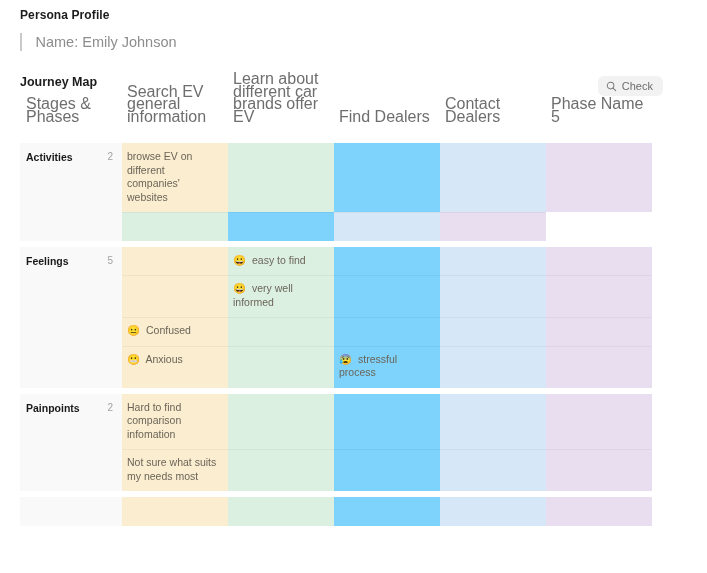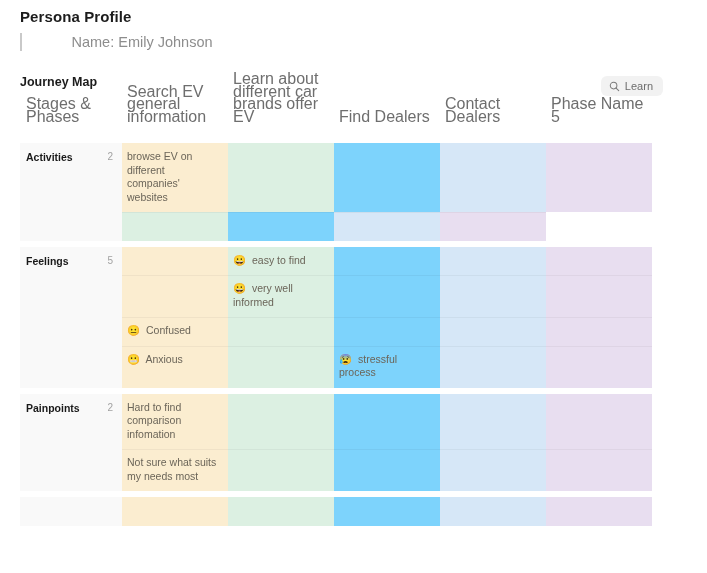--- a/index.html
+++ b/index.html
@@ -7,26 +7,26 @@
     width: 707px; height: 573px;
     background: #ffffff;
     font-family: "Liberation Sans", sans-serif;
     overflow: hidden;
   }
   .page { position: relative; width: 707px; height: 573px; background:#fff; }
 
   
   .persona-title {
     position: absolute; left: 20px; top: 8px;
-    font-size: 15px; font-weight: bold; color: #1c1c1c;
+    font-size: 12px; font-weight: bold; color: #1c1c1c;
     letter-spacing: 0.1px;
   }
   .persona-name-row {
     position: absolute; left: 20px; top: 30px;
-    display: flex; align-items: center; height: 24px; gap: 36px;
+    display: flex; align-items: center; height: 24px;
   }
   .persona-caret {
     width: 1.5px; height: 18px; background: #c9c9c9; margin-right: 14px;
   }
   .persona-name {
     font-size: 14.5px; color: #8d8d8d; font-weight: 400; white-space: nowrap;
   }
 
   
   .jm-title {
@@ -107,21 +107,21 @@
 
   <div class="jm-title">Journey Map</div>
 
   <div class="search-btn">
     <span>
       <svg width="11" height="11" viewBox="0 0 12 12" fill="none">
         <circle cx="5" cy="5" r="3.6" stroke="#7a7a7a" stroke-width="1.1"></circle>
         <line x1="7.7" y1="7.7" x2="10.6" y2="10.6" stroke="#7a7a7a" stroke-width="1.1" stroke-linecap="round"></line>
       </svg>
     </span>
-    <span class="search-label">Learn</span>
+    <span class="search-label">Check</span>
   </div>
 
   <div class="grid">
     <div class="col-head-row">
       <div class="col-head stages">Stages &amp; Phases</div>
       <div class="col-head phase">Search EV general information</div>
       <div class="col-head phase">Learn about different car brands offer EV</div>
       <div class="col-head phase">Find Dealers</div>
       <div class="col-head phase">Contact Dealers</div>
       <div class="col-head phase">Phase Name 5</div>

